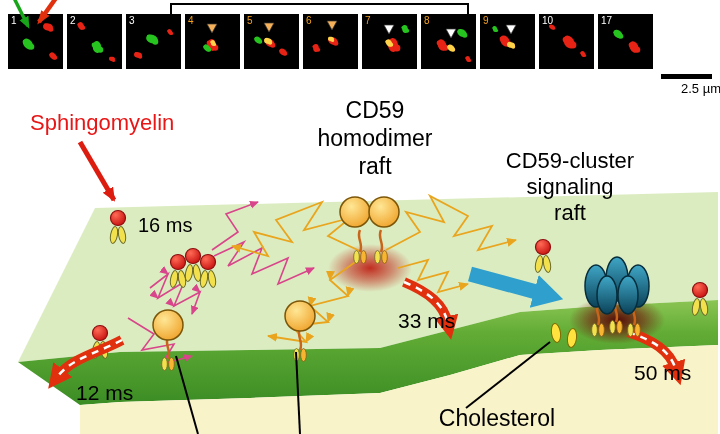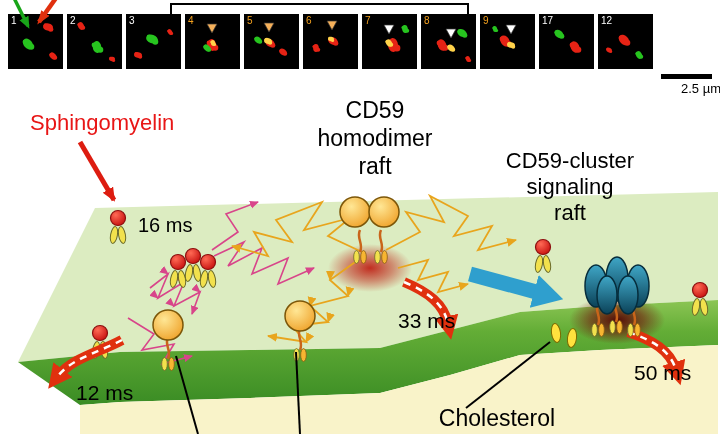--- a/index.html
+++ b/index.html
@@ -170,43 +170,43 @@
         <ellipse cx="15" cy="15" rx="3" ry="2.2" fill="#27c41f" transform="rotate(79 15 15)"></ellipse>
         <circle cx="16.6" cy="16.4" r="1.5" fill="#27c41f"></circle>
         <circle cx="13.5" cy="13.9" r="1.2" fill="#27c41f"></circle>
         <path d="M 26 11 L 36 11 L 31 20 Z" fill="#ffffff" stroke="#333" stroke-width="0.7"></path>
       </svg>
       <span class="fnum" style="color:#f5a11e">9</span>
     </div>
     <div class="frame">
       <svg viewBox="0 0 55 55" width="55" height="55">
         <rect width="55" height="55" fill="#000"></rect>
+        <ellipse cx="30" cy="28" rx="7" ry="5.0" fill="#e62315" transform="rotate(57 30 28)"></ellipse>
+        <circle cx="33.9" cy="31.1" r="3.5" fill="#e62315"></circle>
+        <circle cx="26.5" cy="25.6" r="2.8" fill="#e62315"></circle>
+        <ellipse cx="13" cy="13" rx="3" ry="2.2" fill="#e62315" transform="rotate(28 13 13)"></ellipse>
+        <circle cx="14.7" cy="14.3" r="1.5" fill="#e62315"></circle>
+        <circle cx="11.5" cy="11.9" r="1.2" fill="#e62315"></circle>
+        <ellipse cx="44" cy="40" rx="3" ry="2.2" fill="#e62315" transform="rotate(65 44 40)"></ellipse>
+        <circle cx="45.6" cy="41.4" r="1.5" fill="#e62315"></circle>
+        <circle cx="42.5" cy="39.0" r="1.2" fill="#e62315"></circle>
+      </svg>
+      <span class="fnum" style="color:#ffffff">10</span>
+    </div>
+    <div class="frame">
+      <svg viewBox="0 0 55 55" width="55" height="55">
+        <rect width="55" height="55" fill="#000"></rect>
         <ellipse cx="20" cy="20" rx="5" ry="3.6" fill="#27c41f" transform="rotate(40 20 20)"></ellipse>
         <circle cx="22.8" cy="22.3" r="2.5" fill="#27c41f"></circle>
         <circle cx="17.5" cy="18.3" r="2.0" fill="#27c41f"></circle>
         <ellipse cx="36" cy="33" rx="6" ry="4.3" fill="#e62315" transform="rotate(62 36 33)"></ellipse>
         <circle cx="39.3" cy="35.7" r="3.0" fill="#e62315"></circle>
         <circle cx="33.0" cy="30.9" r="2.4" fill="#e62315"></circle>
       </svg>
       <span class="fnum" style="color:#ffffff">17</span>
-    </div>
-    <div class="frame">
-      <svg viewBox="0 0 55 55" width="55" height="55">
-        <rect width="55" height="55" fill="#000"></rect>
-        <ellipse cx="26" cy="26" rx="6" ry="4.3" fill="#e62315" transform="rotate(45 26 26)"></ellipse>
-        <circle cx="29.3" cy="28.7" r="3.0" fill="#e62315"></circle>
-        <circle cx="23.0" cy="23.9" r="2.4" fill="#e62315"></circle>
-        <ellipse cx="41" cy="41" rx="4" ry="2.9" fill="#27c41f" transform="rotate(60 41 41)"></ellipse>
-        <circle cx="43.2" cy="42.8" r="2.0" fill="#27c41f"></circle>
-        <circle cx="39.0" cy="39.6" r="1.6" fill="#27c41f"></circle>
-        <ellipse cx="11" cy="36" rx="3" ry="2.2" fill="#e62315" transform="rotate(30 11 36)"></ellipse>
-        <circle cx="12.7" cy="37.4" r="1.5" fill="#e62315"></circle>
-        <circle cx="9.5" cy="35.0" r="1.2" fill="#e62315"></circle>
-      </svg>
-      <span class="fnum" style="color:#ffffff">12</span>
     </div>
   </div>
 
 <svg class="toparrows" width="90" height="42" viewBox="0 0 90 42">
   <defs>
     <marker id="mGreen" markerWidth="12" markerHeight="12" refX="9" refY="5" orient="auto" markerUnits="userSpaceOnUse">
       <path d="M0 0 L12 5 L0 10 Z" fill="#19a519"></path>
     </marker>
     <marker id="mRedT" markerWidth="14" markerHeight="12" refX="11" refY="5" orient="auto" markerUnits="userSpaceOnUse">
       <path d="M0 0 L14 5 L0 10 Z" fill="#e0300e"></path>

